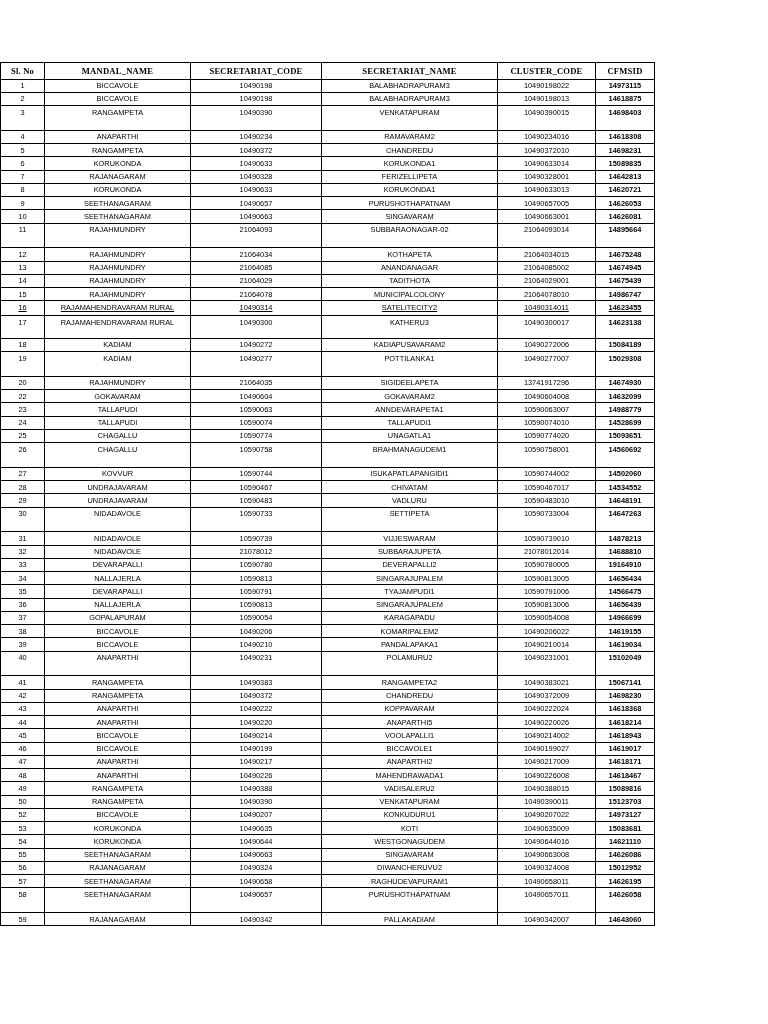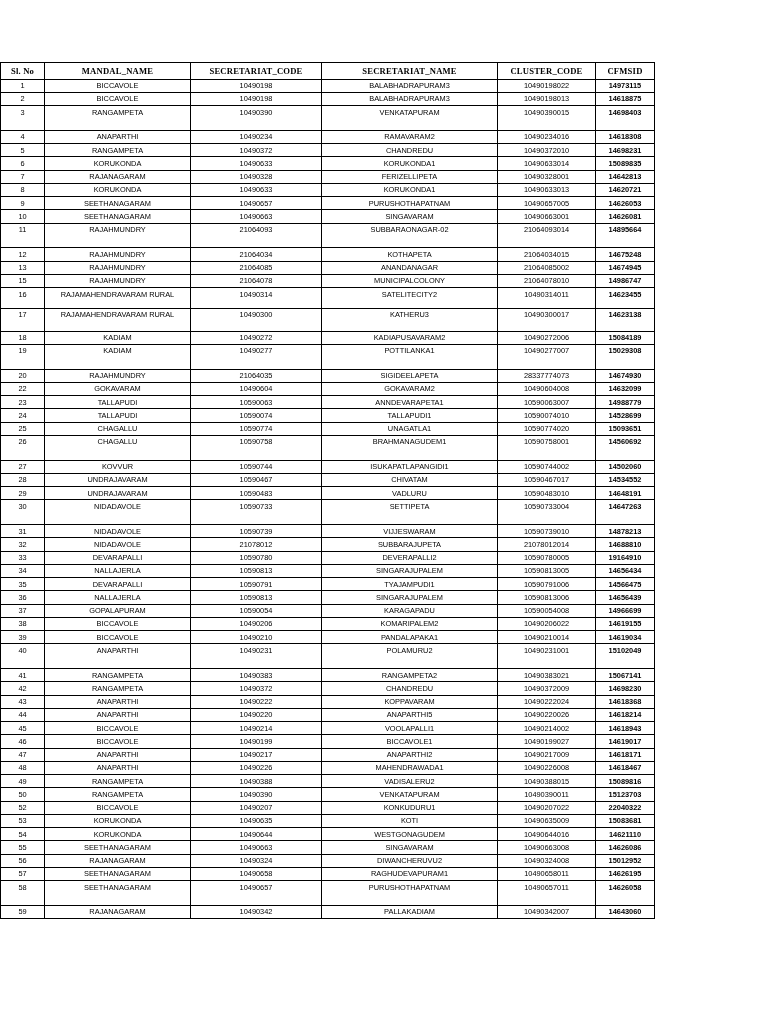--- a/index.html
+++ b/index.html
@@ -64,21 +64,21 @@
   td.col-mandal  { font-size: 7.3px; }
   td.col-seccode { font-size: 7.4px; }
   td.col-secname { font-size: 7.3px; margin-left: 44px; }
   td.col-cluster { font-size: 7.3px; }
   td.col-cfmsid  { font-size: 7.6px; font-weight: bold; }
 
   
   tr.tall td    { padding-bottom: 13px; }
   tr.tall2 td   { padding-bottom: 11px; }
   tr.tall3 td   { }
-  tr.twoline td { padding-bottom: 9px; }
+  tr.twoline td { padding-bottom: 3px; text-decoration: underline; }
 </style>
 </head>
 <body>
 
 <div class="page">
   <div class="table-wrap">
     <table class="data-table">
       <colgroup>
         <col class="c-sl">
         <col class="c-mandal">
@@ -196,20 +196,28 @@
           </tr>
           <tr>
             <td class="col-sl">13</td>
             <td class="col-mandal">RAJAHMUNDRY</td>
             <td class="col-seccode">21064085</td>
             <td class="col-secname">ANANDANAGAR</td>
             <td class="col-cluster">21064085002</td>
             <td class="col-cfmsid">14674945</td>
           </tr>
           <tr>
+            <td class="col-sl">14</td>
+            <td class="col-mandal">RAJAHMUNDRY</td>
+            <td class="col-seccode">21064029</td>
+            <td class="col-secname">TADITHOTA</td>
+            <td class="col-cluster">21064029001</td>
+            <td class="col-cfmsid">14675439</td>
+          </tr>
+          <tr>
             <td class="col-sl">15</td>
             <td class="col-mandal">RAJAHMUNDRY</td>
             <td class="col-seccode">21064078</td>
             <td class="col-secname">MUNICIPALCOLONY</td>
             <td class="col-cluster">21064078010</td>
             <td class="col-cfmsid">14986747</td>
           </tr>
           <tr class="twoline">
             <td class="col-sl">16</td>
             <td class="col-mandal">RAJAMAHENDRAVARAM RURAL</td>
@@ -240,21 +248,21 @@
             <td class="col-seccode">10490277</td>
             <td class="col-secname">POTTILANKA1</td>
             <td class="col-cluster">10490277007</td>
             <td class="col-cfmsid">15029308</td>
           </tr>
           <tr>
             <td class="col-sl">20</td>
             <td class="col-mandal">RAJAHMUNDRY</td>
             <td class="col-seccode">21064035</td>
             <td class="col-secname">SIGIDEELAPETA</td>
-            <td class="col-cluster">28337774073</td>
+            <td class="col-cluster">13741917296</td>
             <td class="col-cfmsid">14674930</td>
           </tr>
           <tr>
             <td class="col-sl">22</td>
             <td class="col-mandal">GOKAVARAM</td>
             <td class="col-seccode">10490604</td>
             <td class="col-secname">GOKAVARAM2</td>
             <td class="col-cluster">10490604008</td>
             <td class="col-cfmsid">14632099</td>
           </tr>
@@ -481,21 +489,21 @@
             <td class="col-secname">VENKATAPURAM</td>
             <td class="col-cluster">10490390011</td>
             <td class="col-cfmsid">15123703</td>
           </tr>
           <tr>
             <td class="col-sl">52</td>
             <td class="col-mandal">BICCAVOLE</td>
             <td class="col-seccode">10490207</td>
             <td class="col-secname">KONKUDURU1</td>
             <td class="col-cluster">10490207022</td>
-            <td class="col-cfmsid">22040322</td>
+            <td class="col-cfmsid">14973127</td>
           </tr>
           <tr>
             <td class="col-sl">53</td>
             <td class="col-mandal">KORUKONDA</td>
             <td class="col-seccode">10490635</td>
             <td class="col-secname">KOTI</td>
             <td class="col-cluster">10490635009</td>
             <td class="col-cfmsid">15083681</td>
           </tr>
           <tr>

